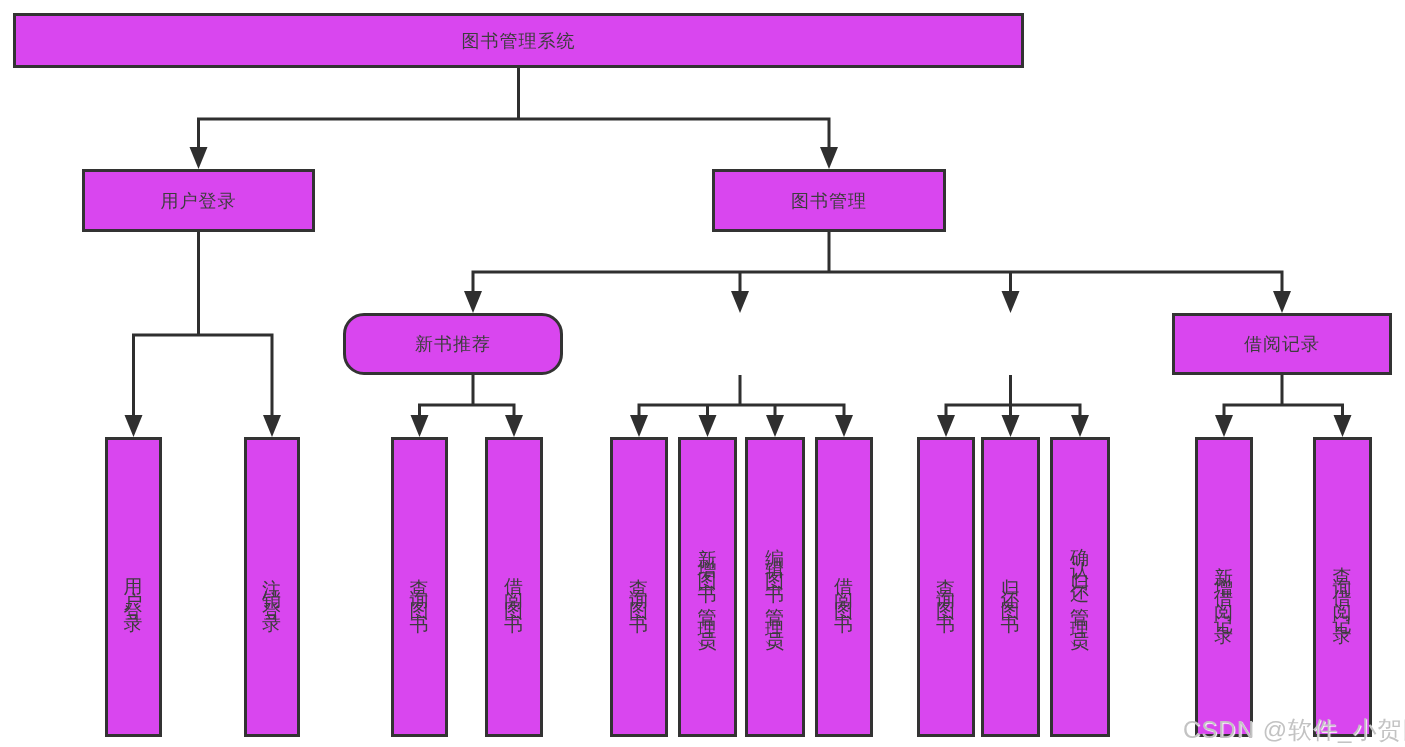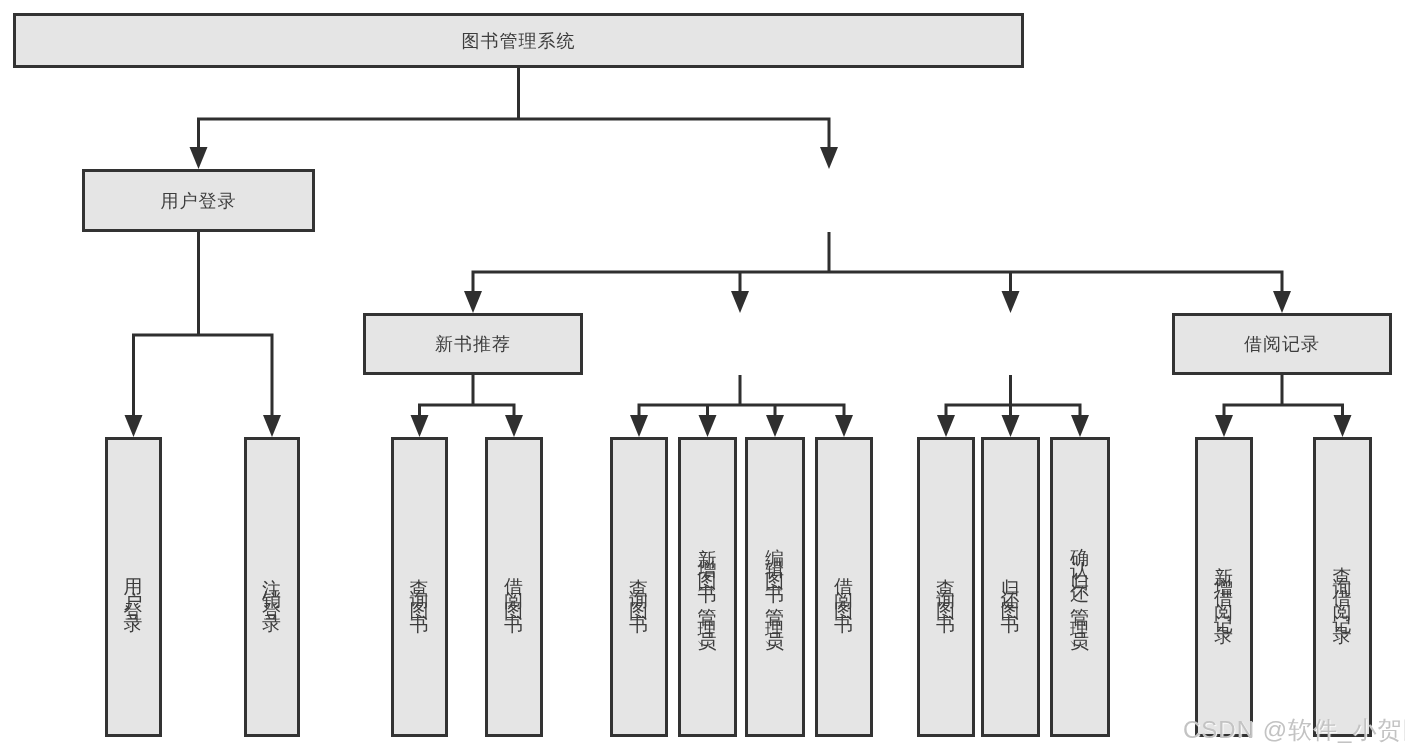--- a/index.html
+++ b/index.html
@@ -7,21 +7,21 @@
     width: 1405px; height: 747px;
     position: relative;
     background: #ffffff;
     overflow: hidden;
     font-family: "Liberation Sans", sans-serif;
   }
   #canvas { position: absolute; left: 0; top: 0; width: 1405px; height: 747px; }
   svg.connectors { position: absolute; left: 0; top: 0; pointer-events: none; }
   .node {
     position: absolute;
-    background: #e5e5e5;
+    background: #d946ef;
     border: 3px solid #333333;
     box-sizing: border-box;
     display: flex;
     align-items: center;
     justify-content: center;
     color: #3d3d3d;
     font-size: 18px;
     letter-spacing: 1px;
   }
   .node.v { font-size: 19px; }
@@ -102,22 +102,23 @@
       <polygon points="1001.5,415 1019.5,415 1010.5,437"></polygon>
       <polygon points="1071,415 1089,415 1080,437"></polygon>
       <polygon points="1215,415 1233,415 1224,437"></polygon>
       <polygon points="1333.5,415 1351.5,415 1342.5,437"></polygon>
     </g>
   </svg>
 
   <div class="node" style="left:13px; top:13px; width:1011px; height:55px;">图书管理系统</div>
 
   <div class="node" style="left:82px; top:169px; width:233px; height:63px;">用户登录</div>
+  <div class="node" style="left:712px; top:169px; width:234px; height:63px;">图书管理</div>
 
-  <div class="node" style="left:363px; top:313px; width:220px; height:62px;">新书推荐</div>
+  <div class="node" style="left:343px; top:313px; width:220px; height:62px;border-radius:21px;">新书推荐</div>
   <div class="node" style="left:1172px; top:313px; width:220px; height:62px;">借阅记录</div>
 
   <div class="node v" style="left:105px; top:437px; width:57px; height:300px;">
     <span>用户登录</span>
   </div>
   <div class="node v" style="left:244px; top:437px; width:56px; height:300px;">
     <span>注销登录</span>
   </div>
 
   <div class="node v" style="left:391px; top:437px; width:57px; height:300px;">

